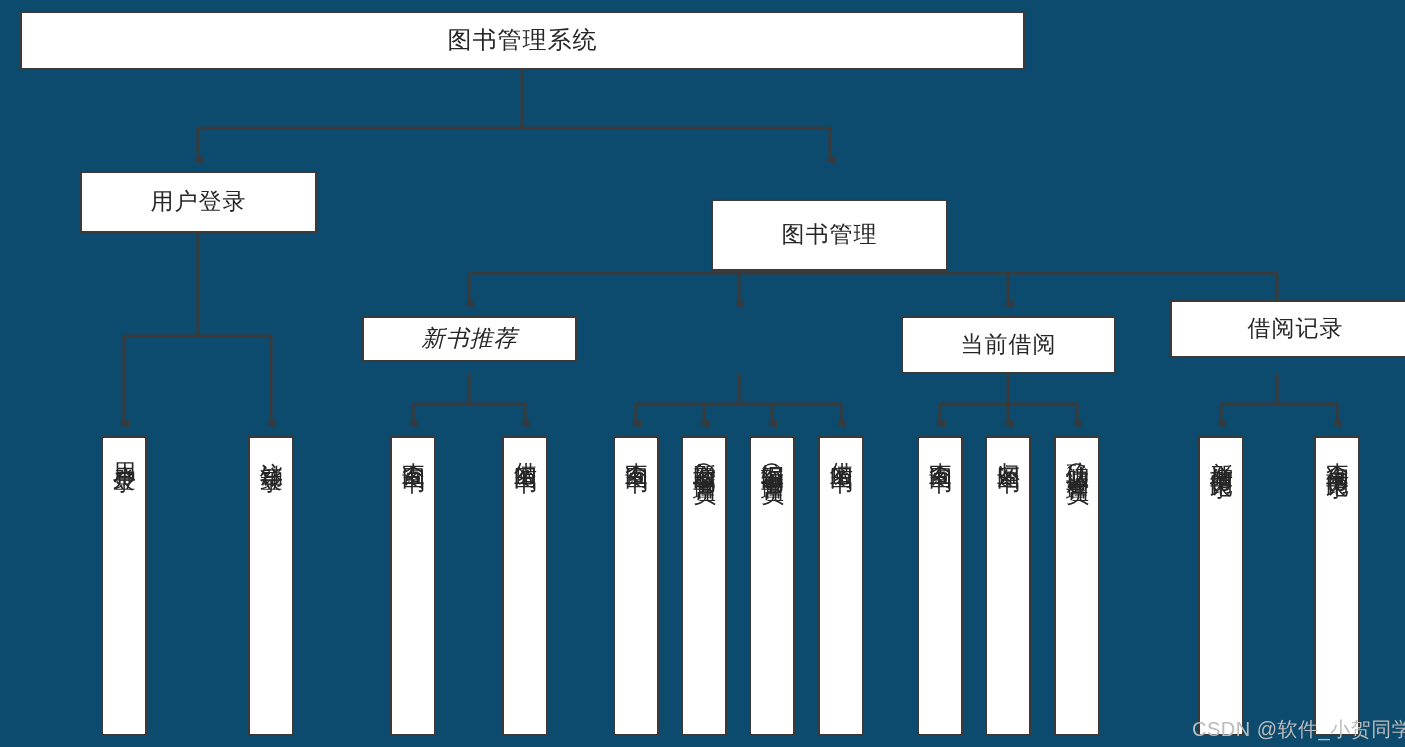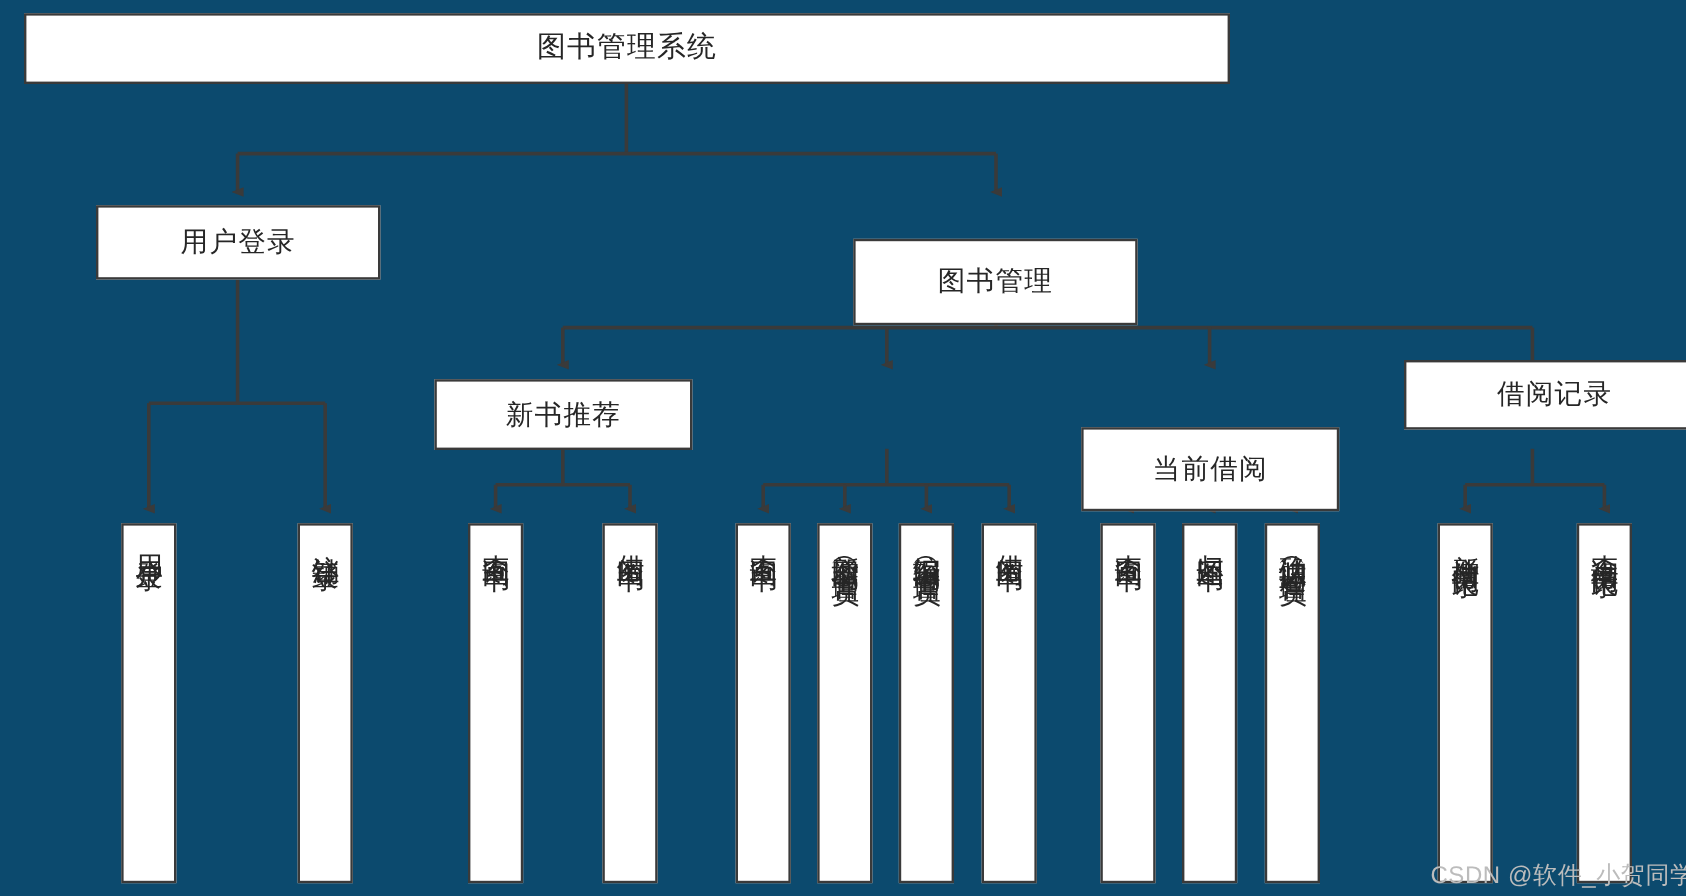--- a/index.html
+++ b/index.html
@@ -128,26 +128,26 @@
   </div>
 
   <div class="node h" style="left:80px; top:171px; width:237px; height:62px;">
     <span>用户登录</span>
   </div>
 
   <div class="node h" style="left:711px; top:171px; width:237px; height:72px;margin-top:28px;">
     <span>图书管理</span>
   </div>
 
-  <div class="node h" style="left:362px; top:316px; width:215px; height:59px;">
+  <div class="node h" style="left:362px; top:316px; width:215px; height:46px;font-style:italic;">
     <span>新书推荐</span>
   </div>
 
 
-  <div class="node h" style="left:901px; top:316px; width:215px; height:70px;margin-top:40px;">
+  <div class="node h" style="left:901px; top:316px; width:215px; height:58px;">
     <span>当前借阅</span>
   </div>
 
   <div class="node h" style="left:1170px; top:300px; width:251px; height:58px;">
     <span>借阅记录</span>
   </div>
 
   <div class="node v" style="left:101px; top:436px; width:46px; height:300px;">
     <span class="vtext">用户登录</span>
   </div>

